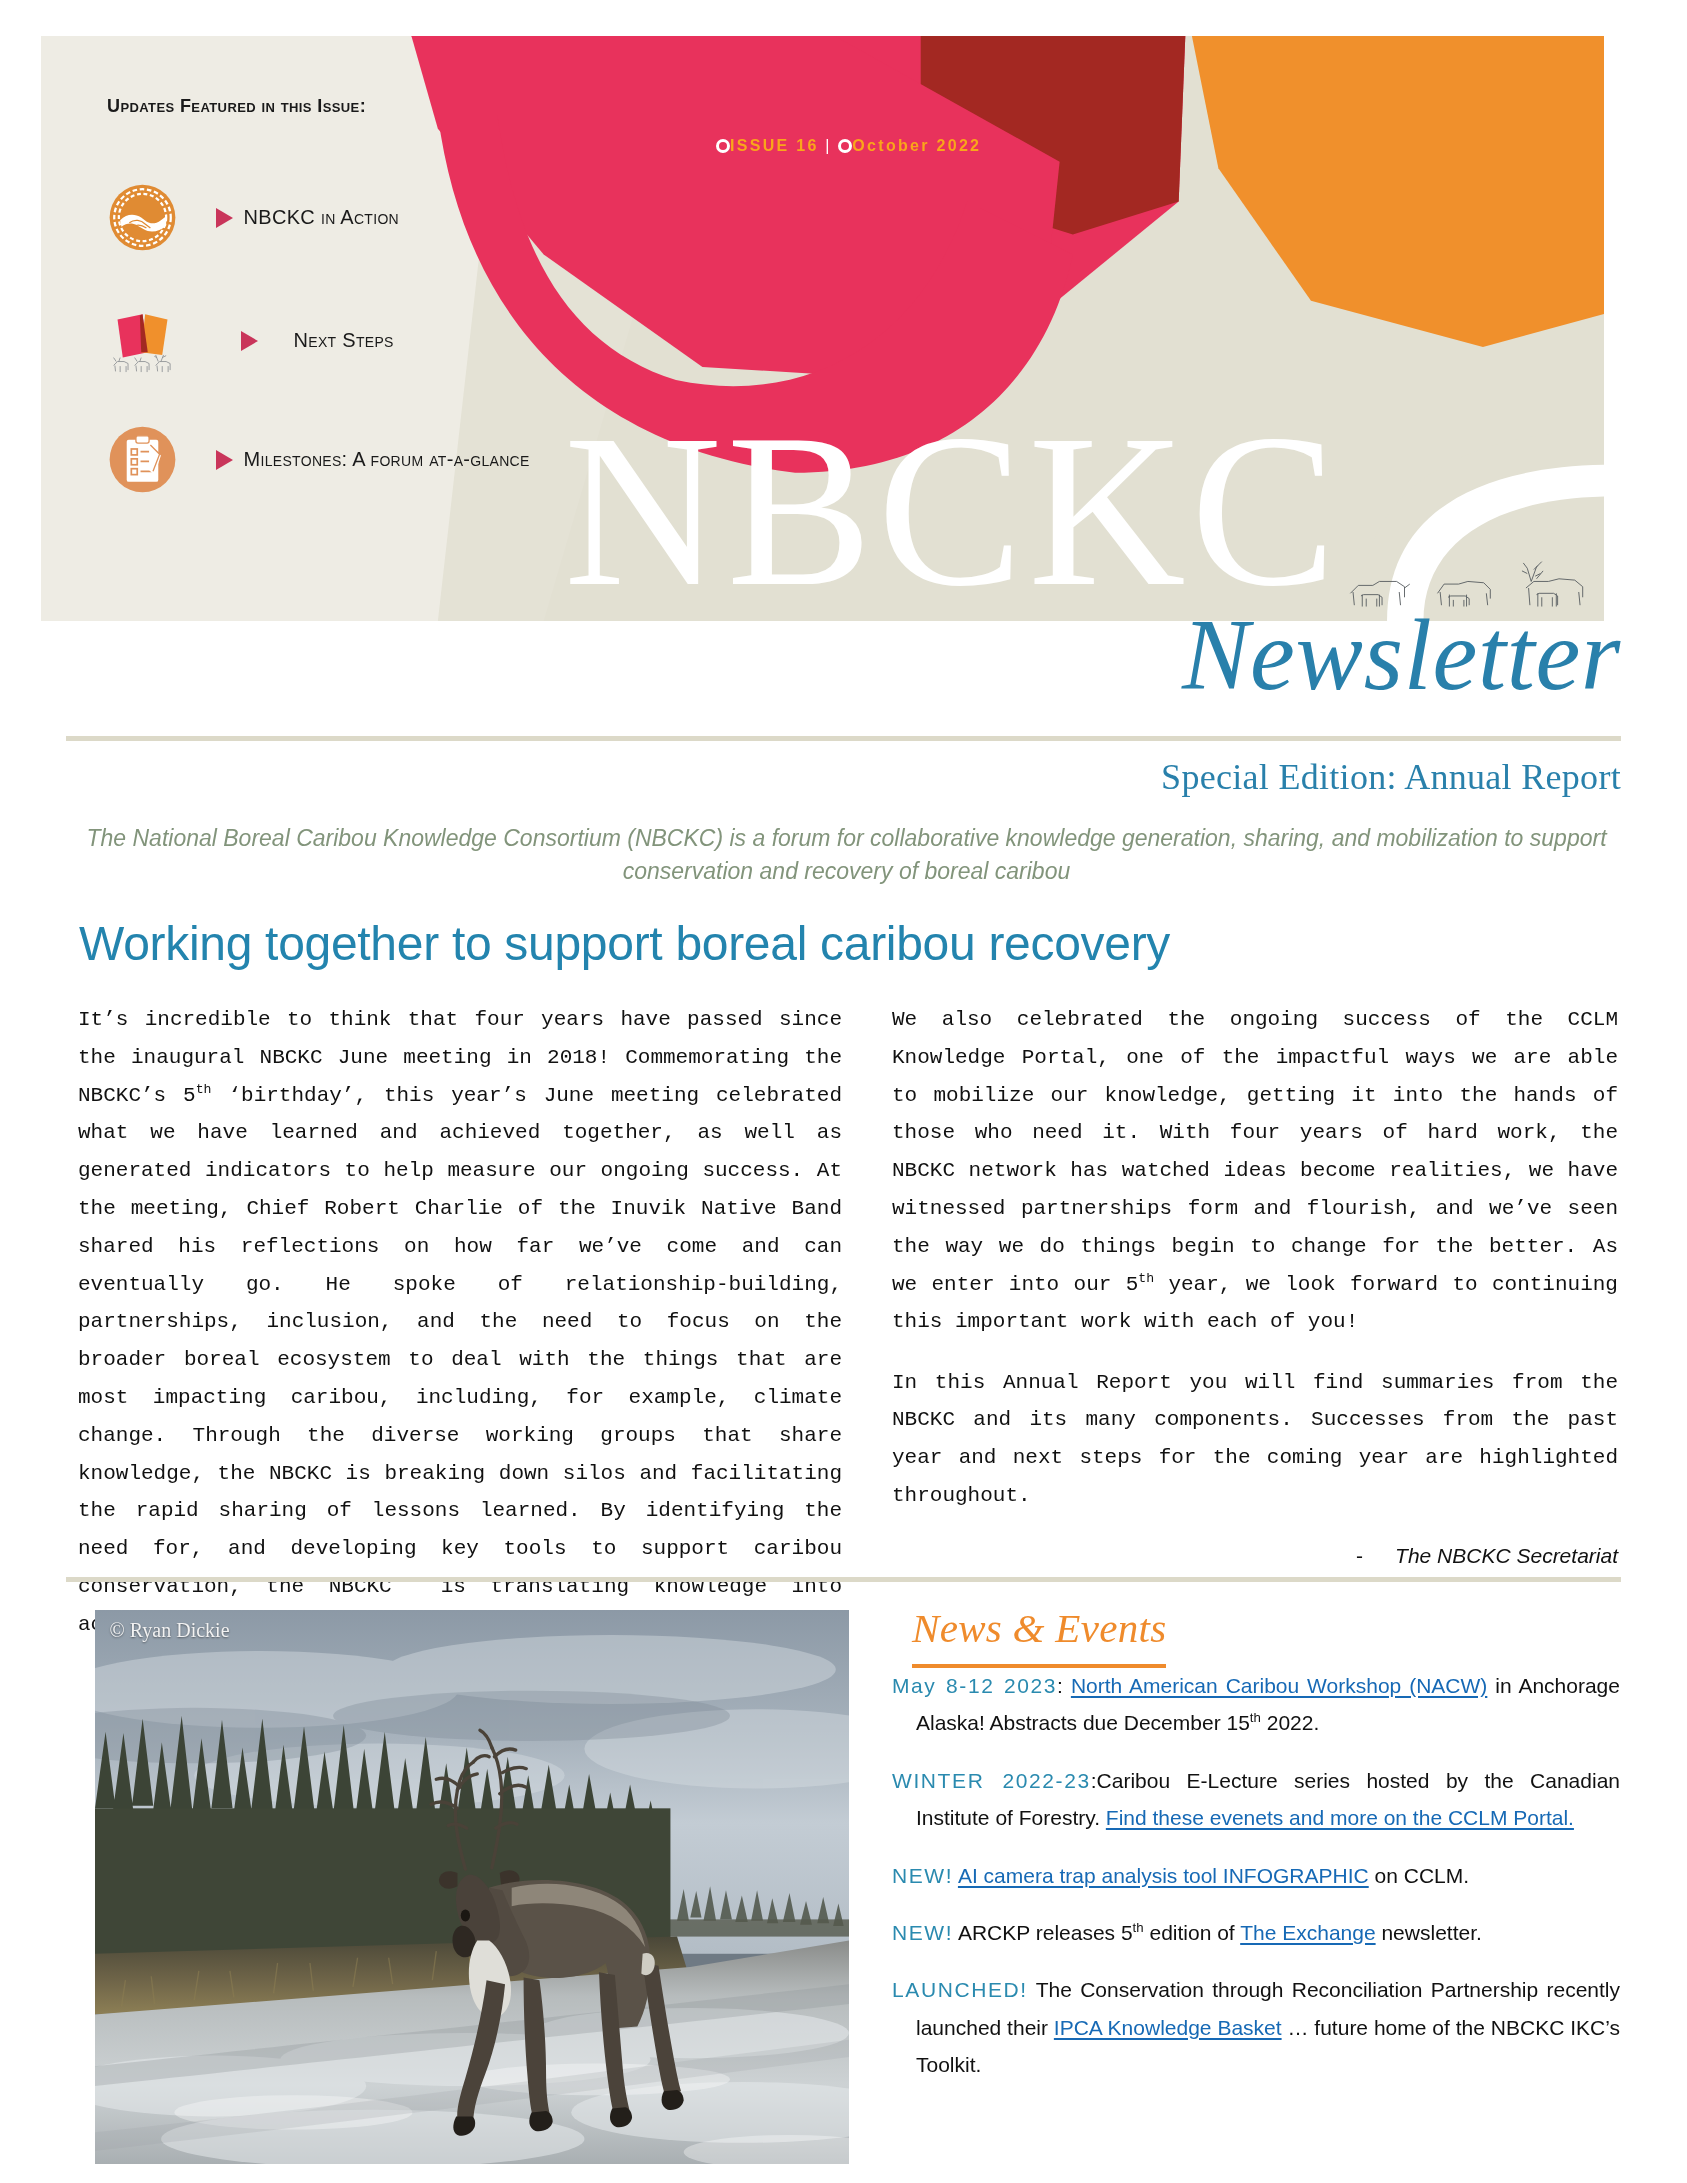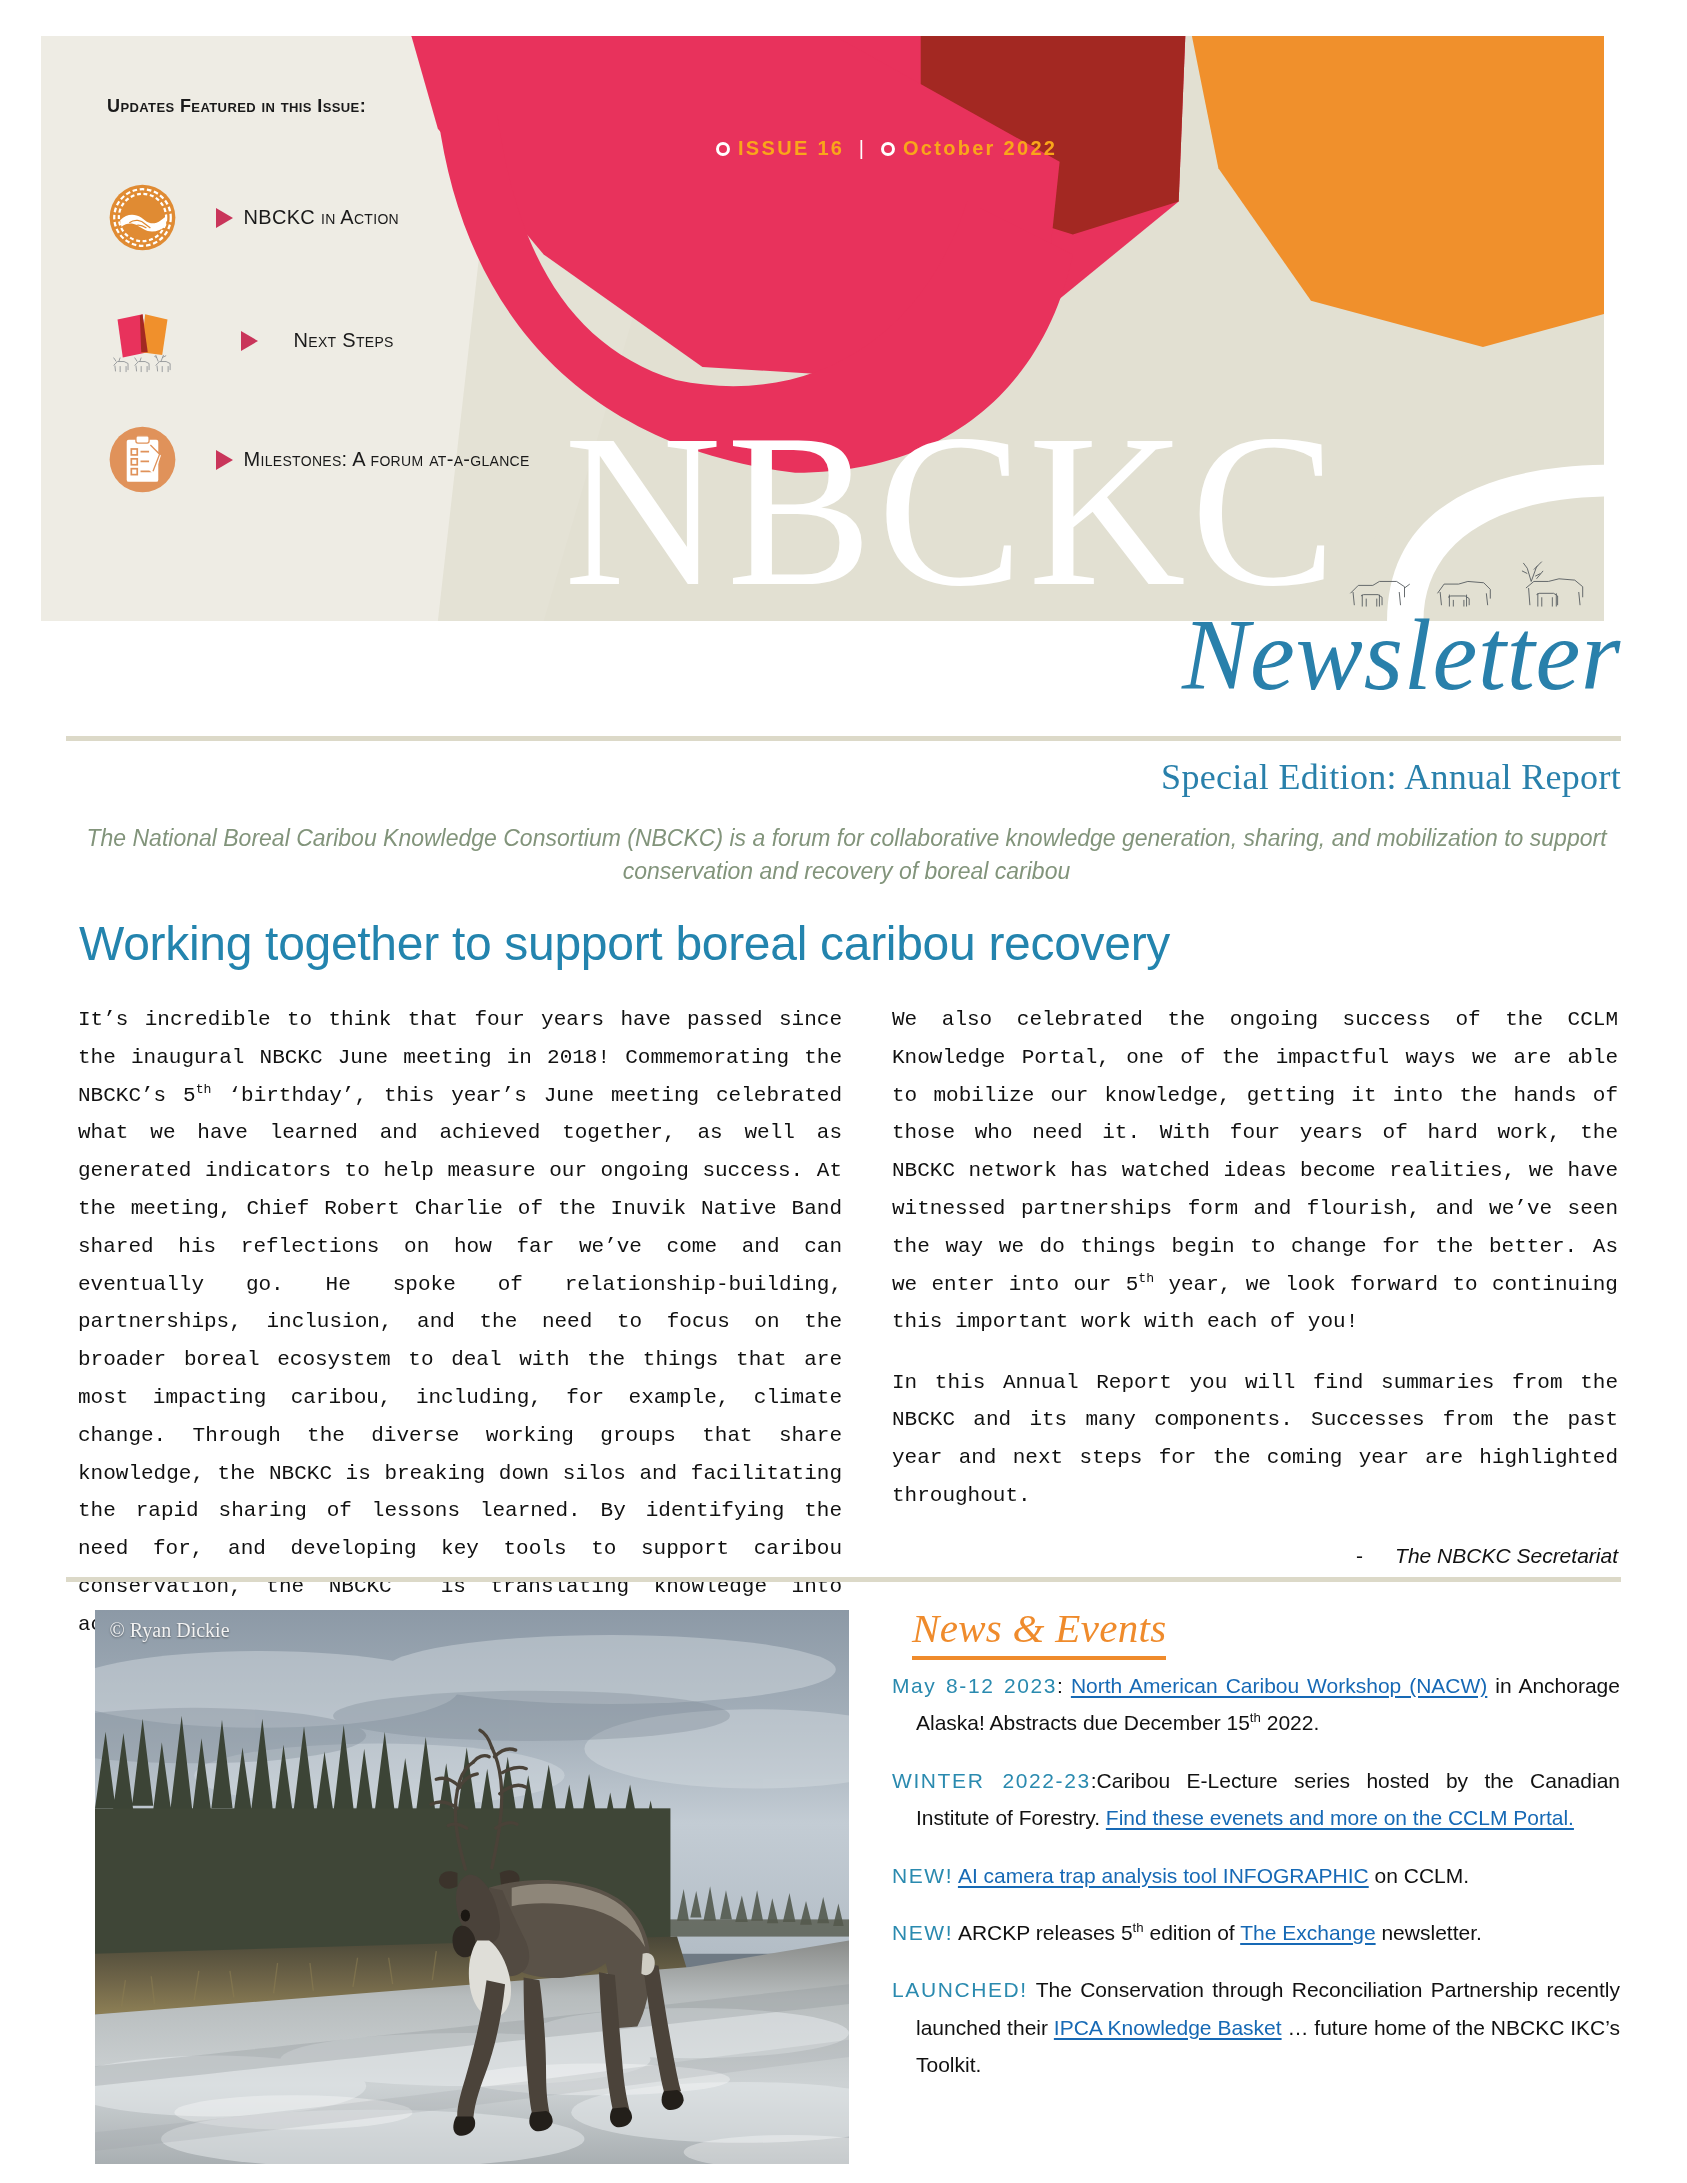--- a/index.html
+++ b/index.html
@@ -56,28 +56,28 @@
     letter-spacing: 5.3px;
     color: #ffffff;
     white-space: nowrap;
   }
 
   .issue-line {
     position: absolute;
     left: 675px;
     top: 101px;
     font-family: "Liberation Sans", sans-serif;
-    font-size: 20px;
+    font-size: 16px;
     font-weight: bold;
     letter-spacing: 2.3px;
     color: #f9a61a;
     white-space: nowrap;
     display: flex;
     align-items: center;
-    gap: 8px;
+    gap: 0;
   }
   .ring {
     display: inline-block;
     width: 14px;
     height: 14px;
     border: 3.3px solid #ffffff;
     border-radius: 50%;
   }
   .issue-sep {
     color: #ffffff;
@@ -256,21 +256,21 @@
 
   .news-head {
     position: absolute;
     left: 912px;
     top: 1604px;
     font-family: "Liberation Serif", serif;
     font-style: italic;
     font-size: 41px;
     color: #ef8B2c;
     letter-spacing: 0.3px;
-    padding-bottom: 4px;
+    padding-bottom: 12px;
     border-bottom: 4px solid #ef8B2c;
     display: inline-block;
   }
 
   .news-list {
     position: absolute;
     left: 892px;
     top: 1667px;
     width: 728px;
     font-family: "Liberation Sans", sans-serif;

